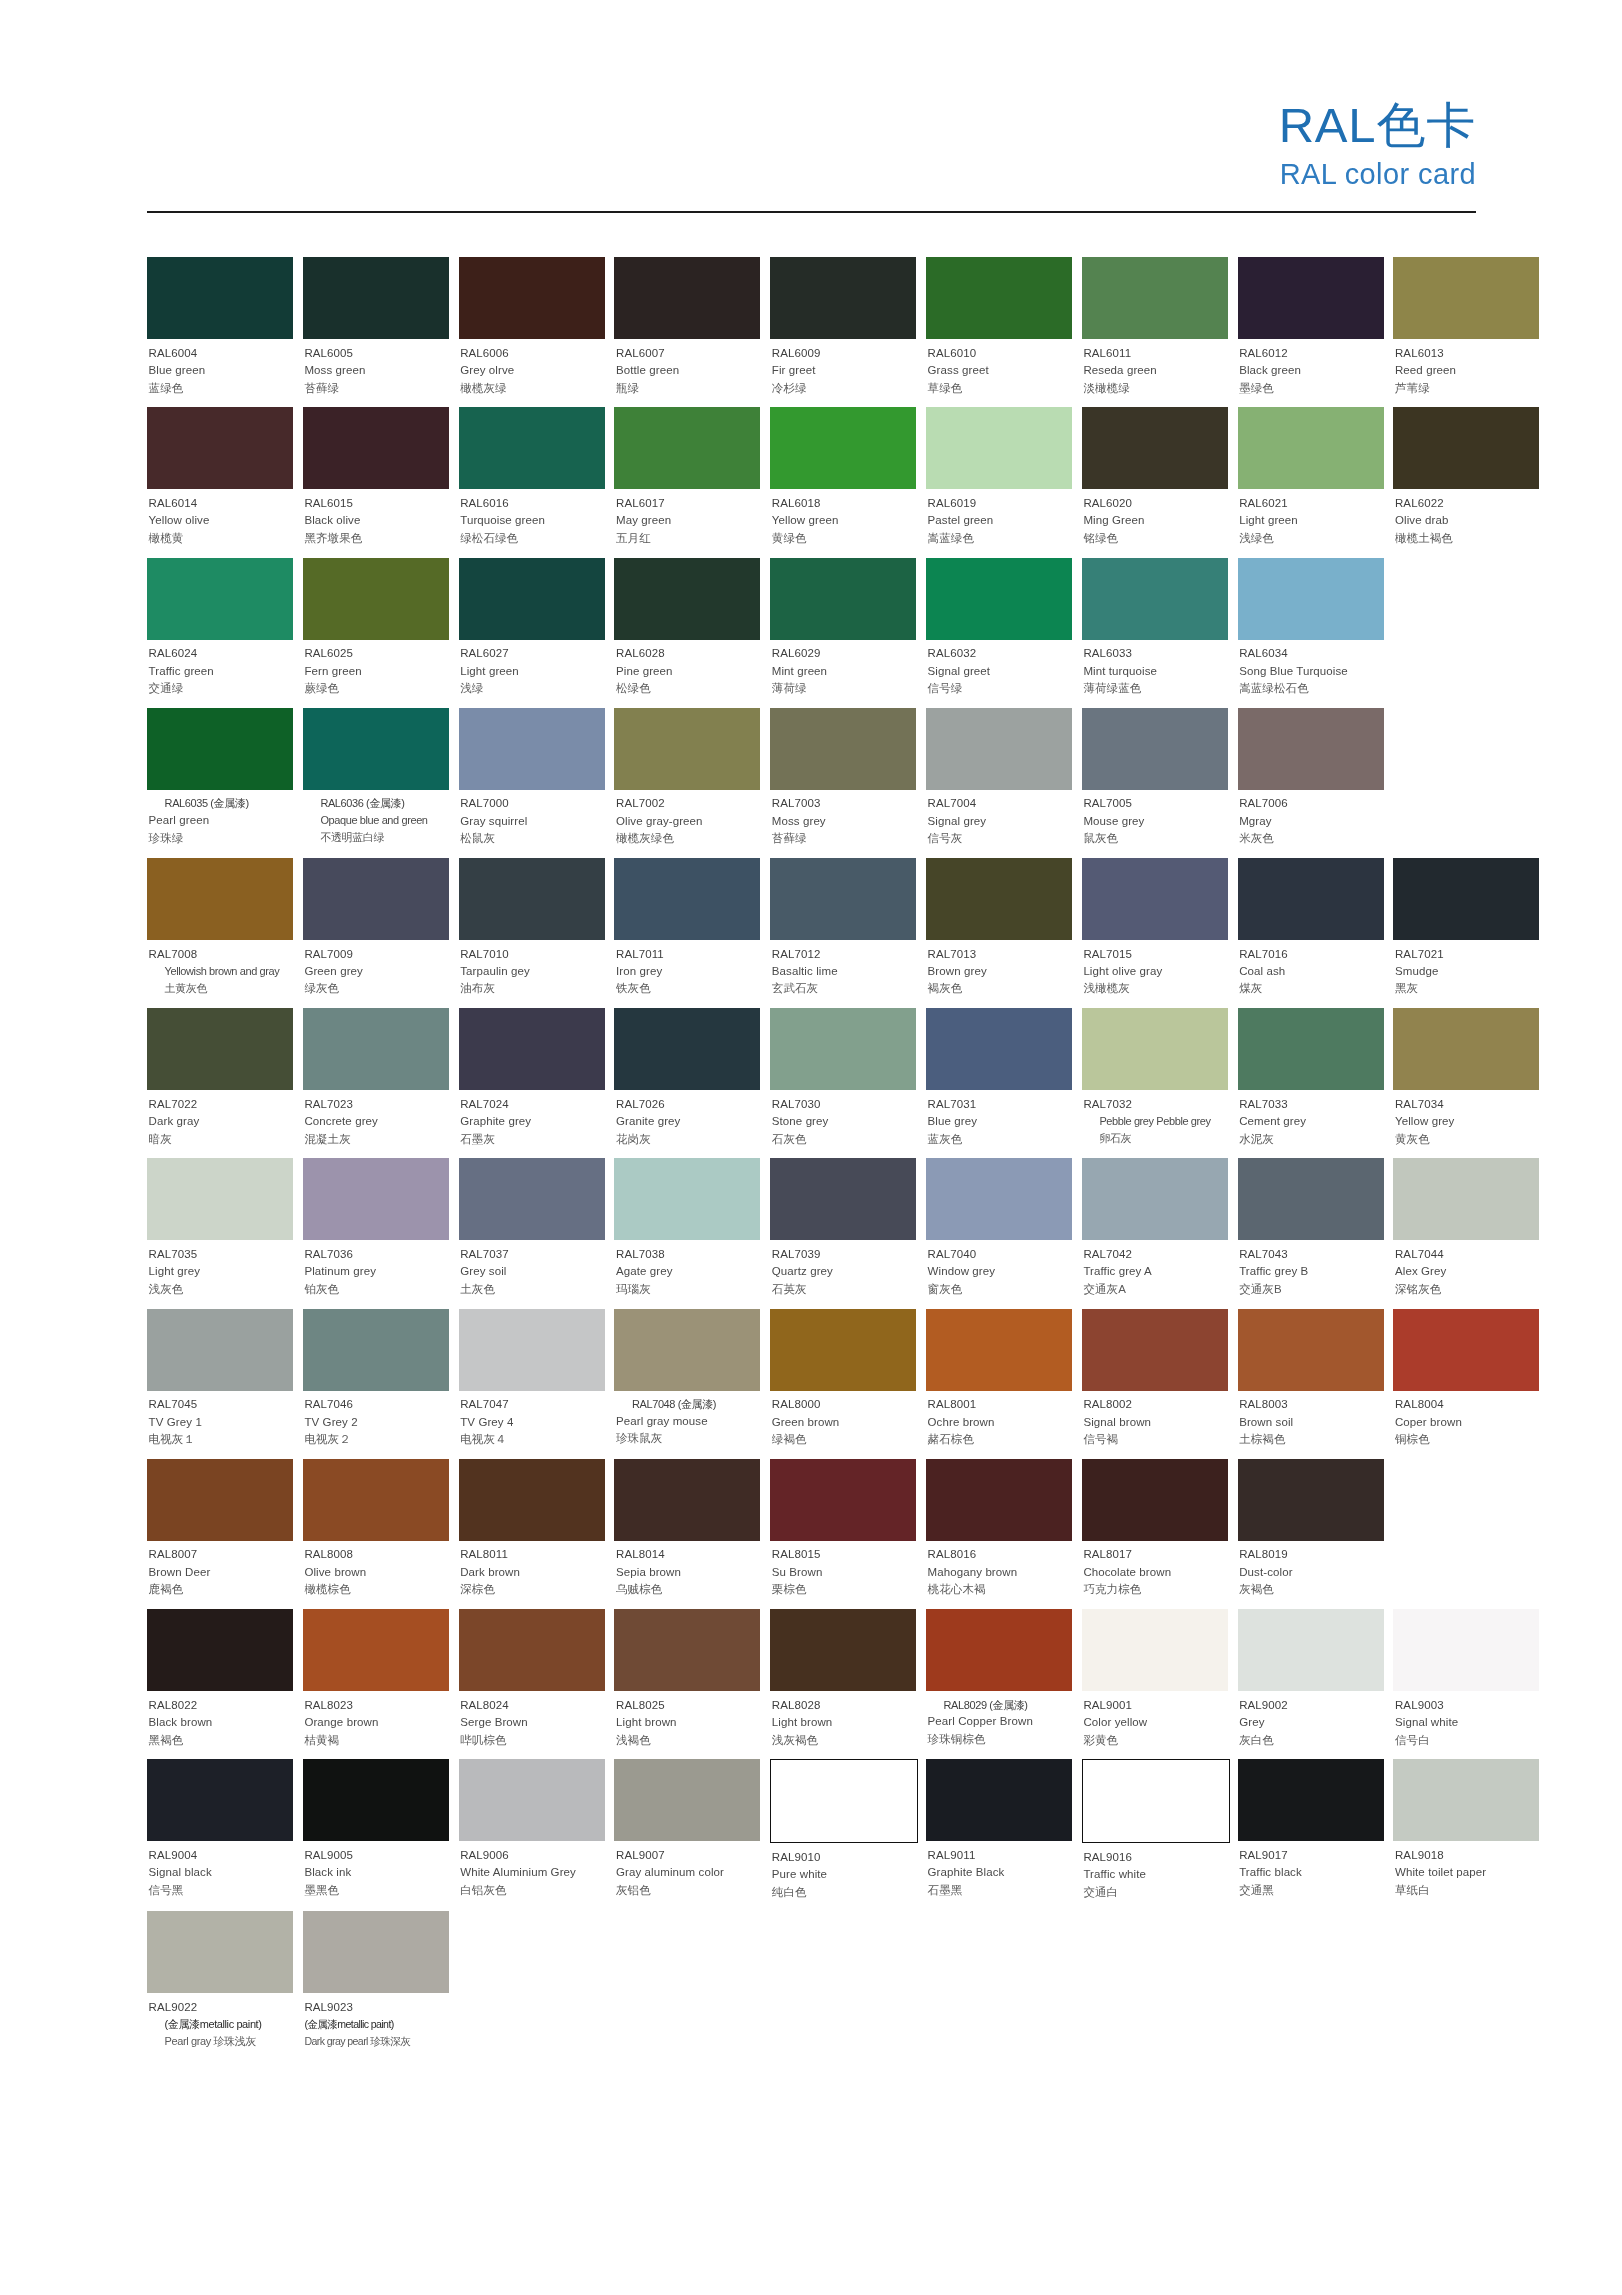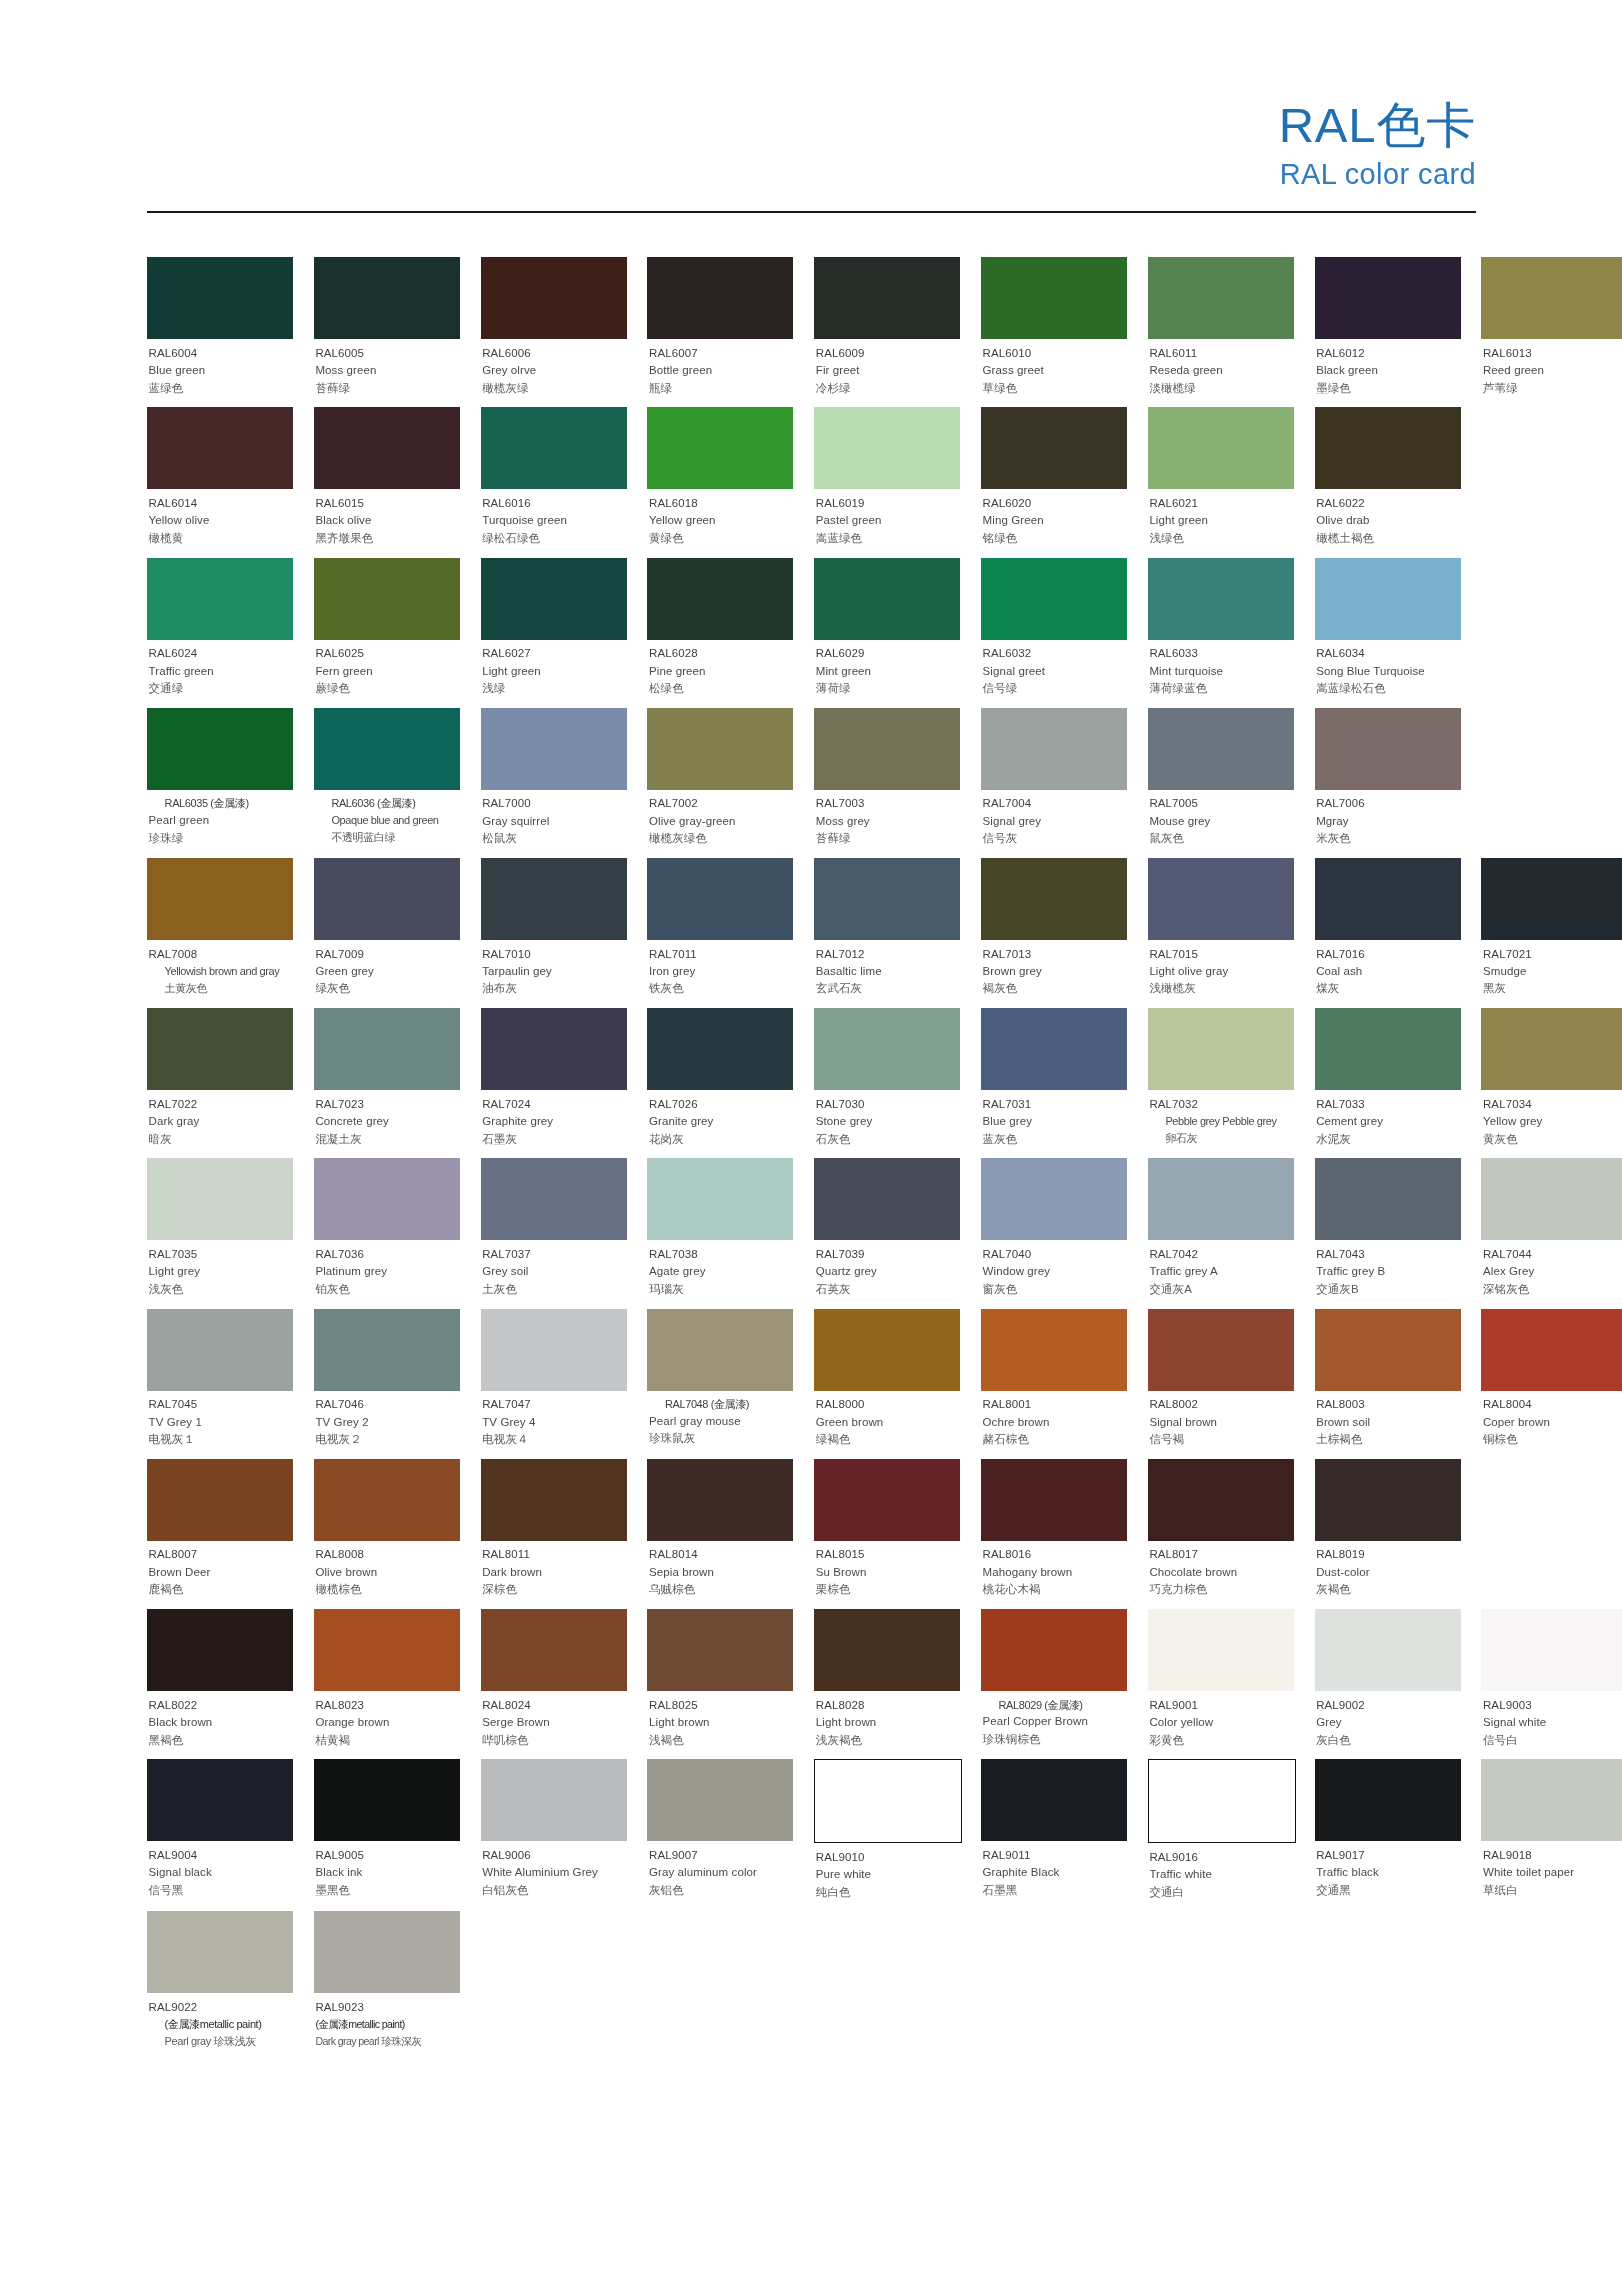--- a/index.html
+++ b/index.html
@@ -50,21 +50,21 @@
   }
 
   
   .grid {
     margin: 44px 0 0 0;
     padding: 0 147px;
     box-sizing: border-box;
   }
   .row {
     display: flex;
-    gap: 16px;
+    gap: 5px;
     margin-bottom: 10.3px;
   }
   .cell {
     width: 146px;
     margin-right: 4.8px;
     box-sizing: border-box;
   }
   .cell:last-child { margin-right: 0; }
 
   .swatch {
@@ -204,20 +204,28 @@
         </div>
         <div class="cell">
           <div class="swatch" style="background: rgb(23, 99, 79);"></div>
           <div class="labels">
             <div class="lbl lbl-code">RAL6016</div>
             <div class="lbl lbl-en">Turquoise green</div>
             <div class="lbl lbl-cn">绿松石绿色</div>
           </div>
         </div>
         <div class="cell">
+          <div class="swatch" style="background: rgb(62, 129, 56);"></div>
+          <div class="labels">
+            <div class="lbl lbl-code">RAL6017</div>
+            <div class="lbl lbl-en">May green</div>
+            <div class="lbl lbl-cn">五月红</div>
+          </div>
+        </div>
+        <div class="cell">
           <div class="swatch" style="background: rgb(51, 153, 47);"></div>
           <div class="labels">
             <div class="lbl lbl-code">RAL6018</div>
             <div class="lbl lbl-en">Yellow green</div>
             <div class="lbl lbl-cn">黄绿色</div>
           </div>
         </div>
         <div class="cell">
           <div class="swatch" style="background: rgb(185, 220, 178);"></div>
           <div class="labels">

